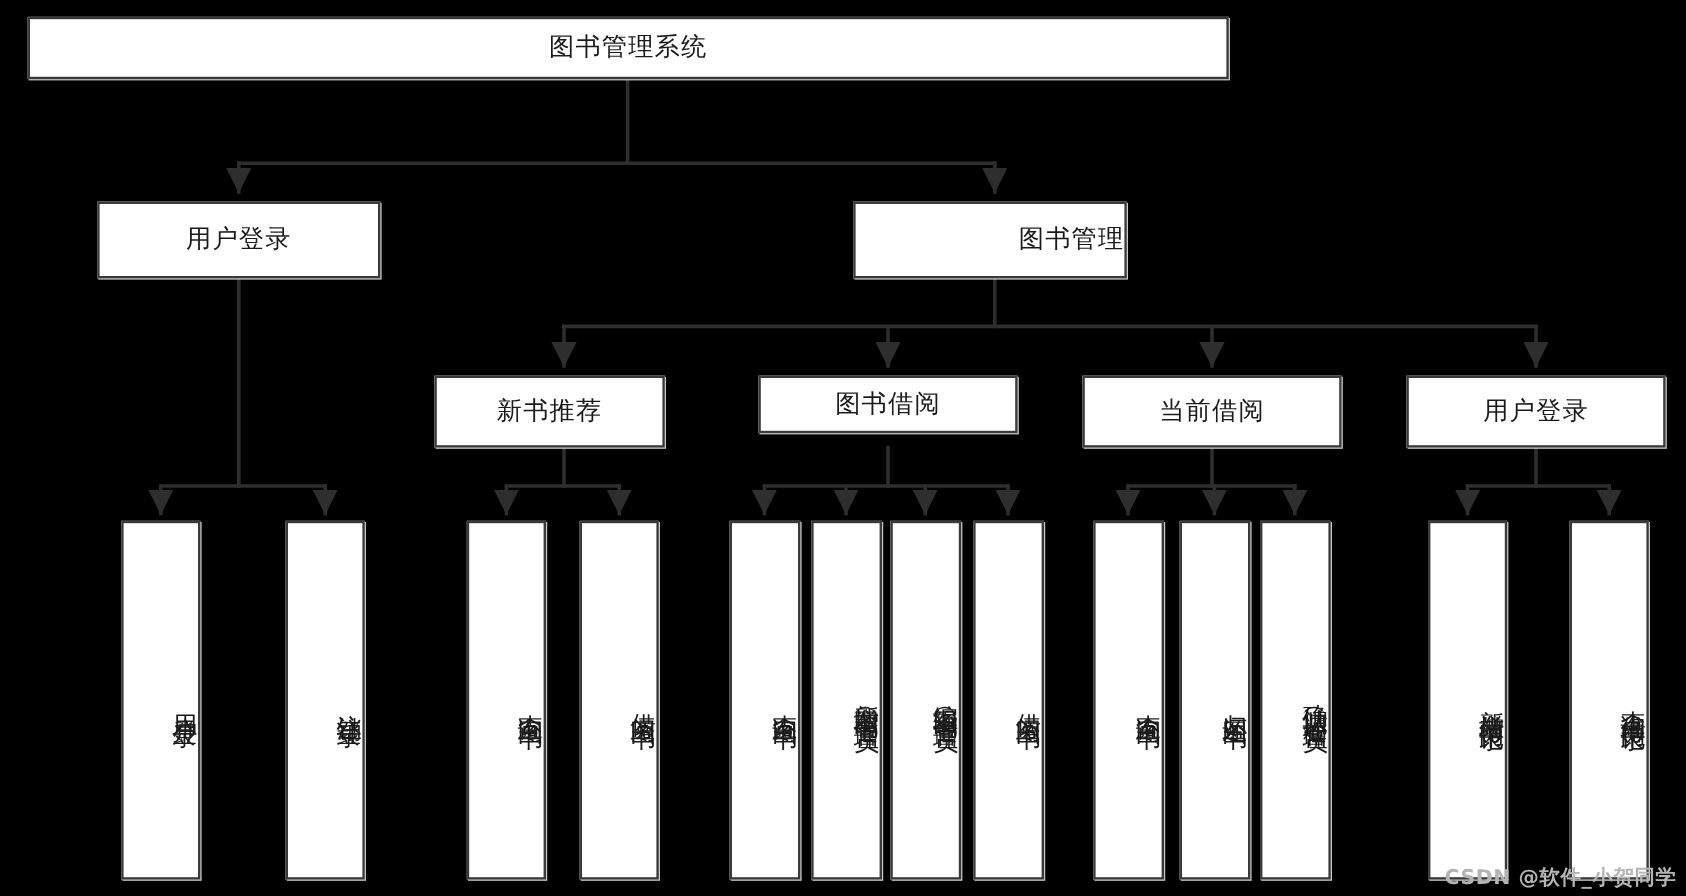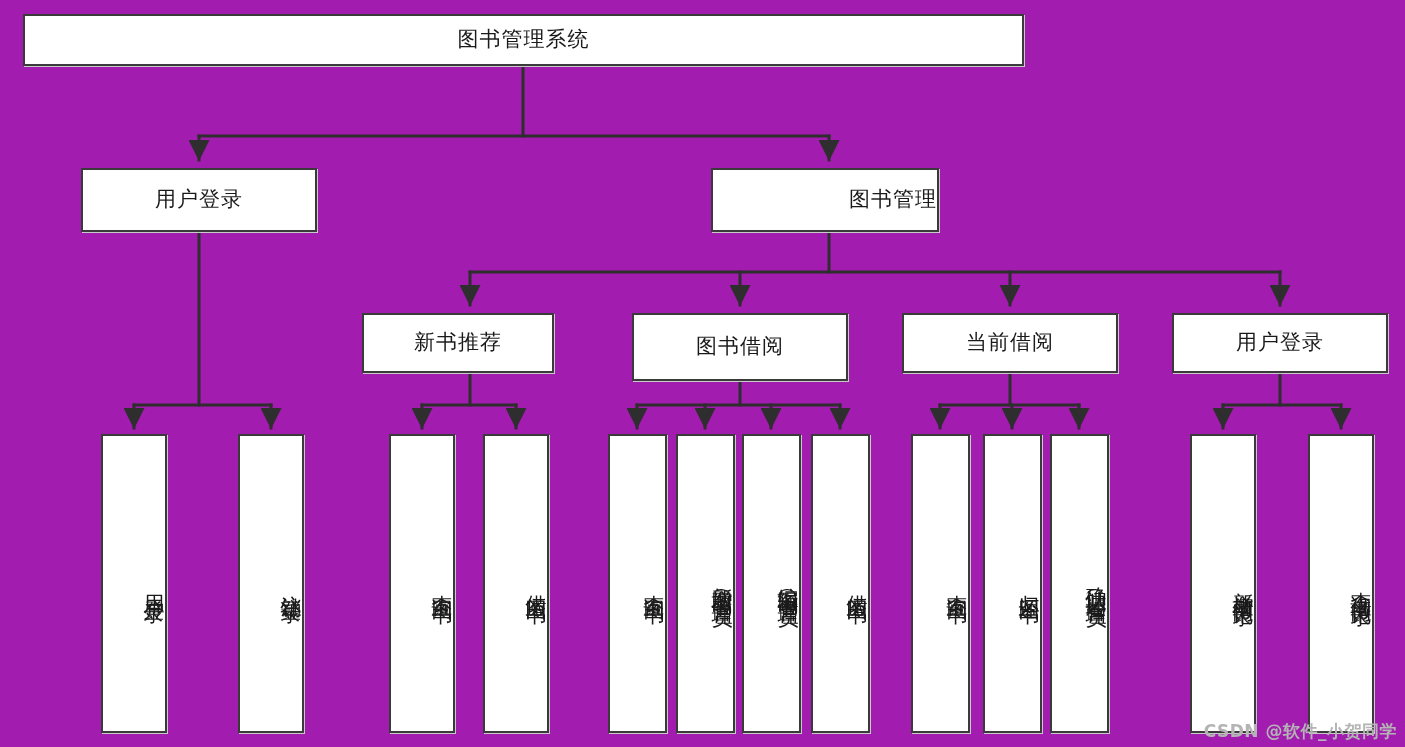--- a/index.html
+++ b/index.html
@@ -8,21 +8,21 @@
     padding: 0;
     background: #ffffff;
   }
   body {
     font-family: "DejaVu Sans", "Liberation Sans", sans-serif;
   }
   #diagram-root {
     position: relative;
     width: 1405px;
     height: 747px;
-    background: #a21caf;
+    background: #000000;
     overflow: hidden;
   }
   #edge-layer {
     position: absolute;
     left: 0;
     top: 0;
     width: 1405px;
     height: 747px;
     pointer-events: none;
   }
@@ -141,21 +141,21 @@
   <div class="node horiz" style="left:81px; top:168px; width:236px; height:64px;">
     <span class="node-label">用户登录</span>
   </div>
   <div class="node horiz" style="left:711px; top:168px; width:228px; height:64px;justify-content:flex-end;">
     <span class="node-label">图书管理</span>
   </div>
 
   <div class="node horiz" style="left:362px; top:313px; width:192px; height:60px;">
     <span class="node-label">新书推荐</span>
   </div>
-  <div class="node horiz" style="left:632px; top:313px; width:216px; height:68px;">
+  <div class="node horiz" style="left:632px; top:313px; width:216px; height:48px;">
     <span class="node-label">图书借阅</span>
   </div>
   <div class="node horiz" style="left:902px; top:313px; width:216px; height:60px;">
     <span class="node-label">当前借阅</span>
   </div>
   <div class="node horiz" style="left:1172px; top:313px; width:216px; height:60px;">
     <span class="node-label">用户登录</span>
   </div>
 
   <div class="node vert" style="left:101px; top:434px; width:66px; height:299px;">

